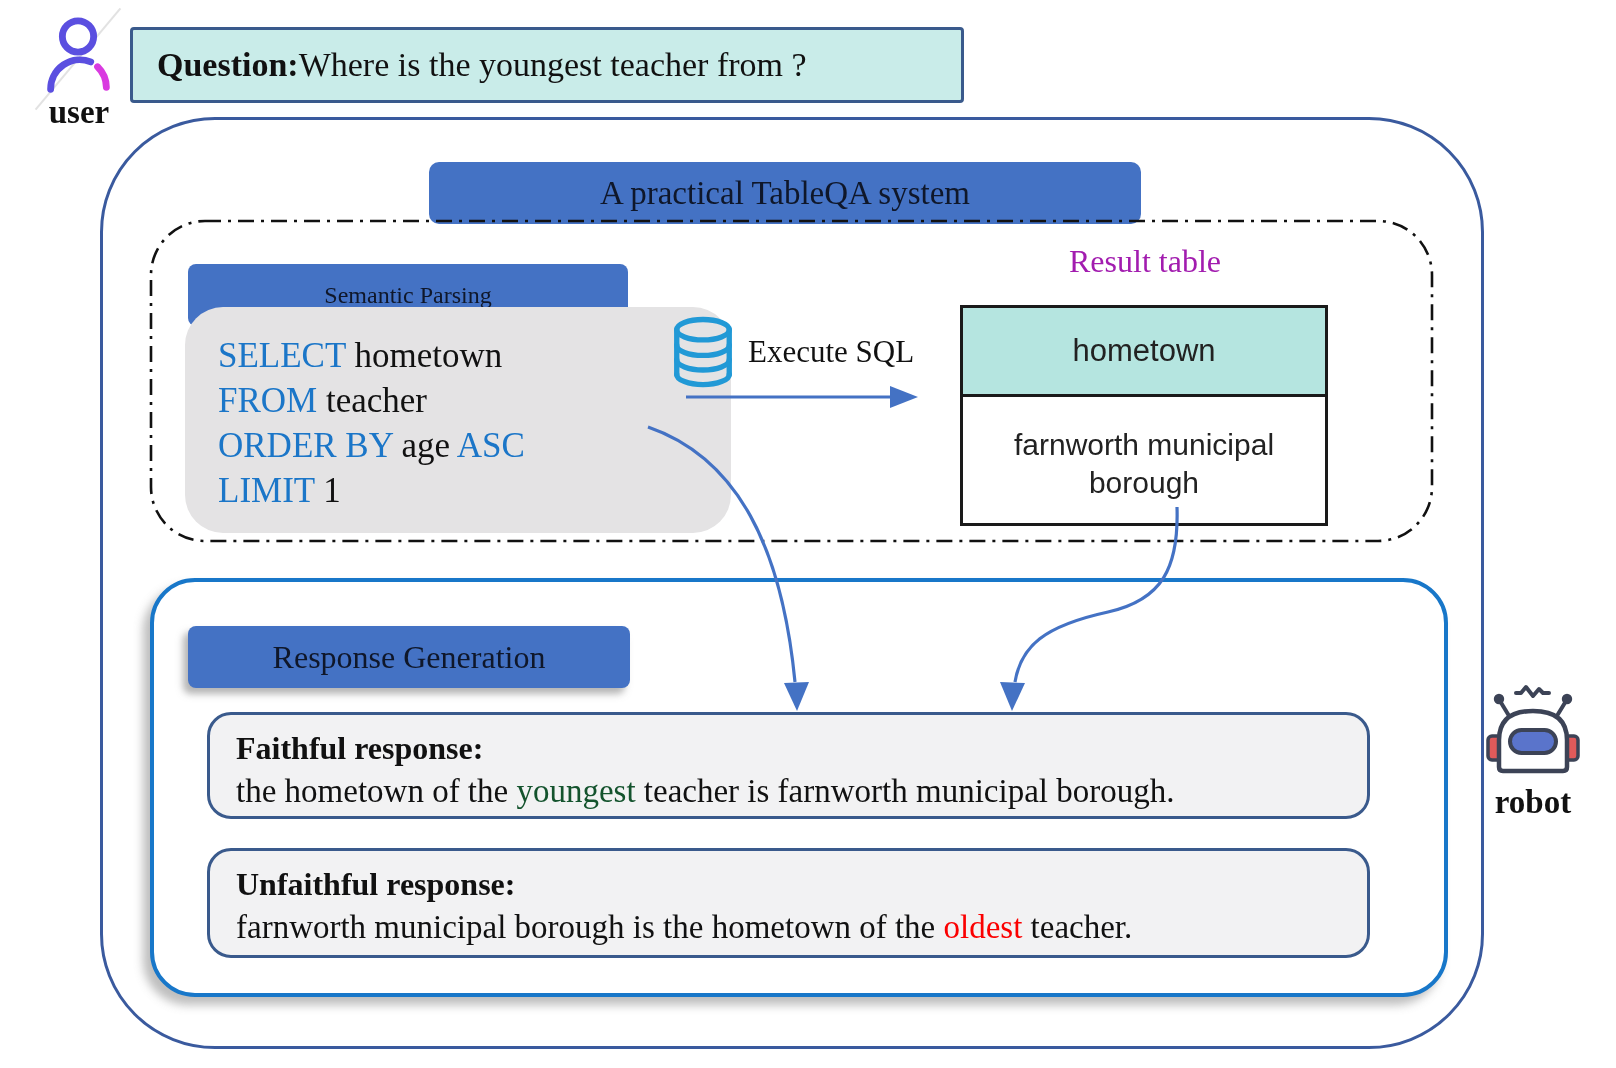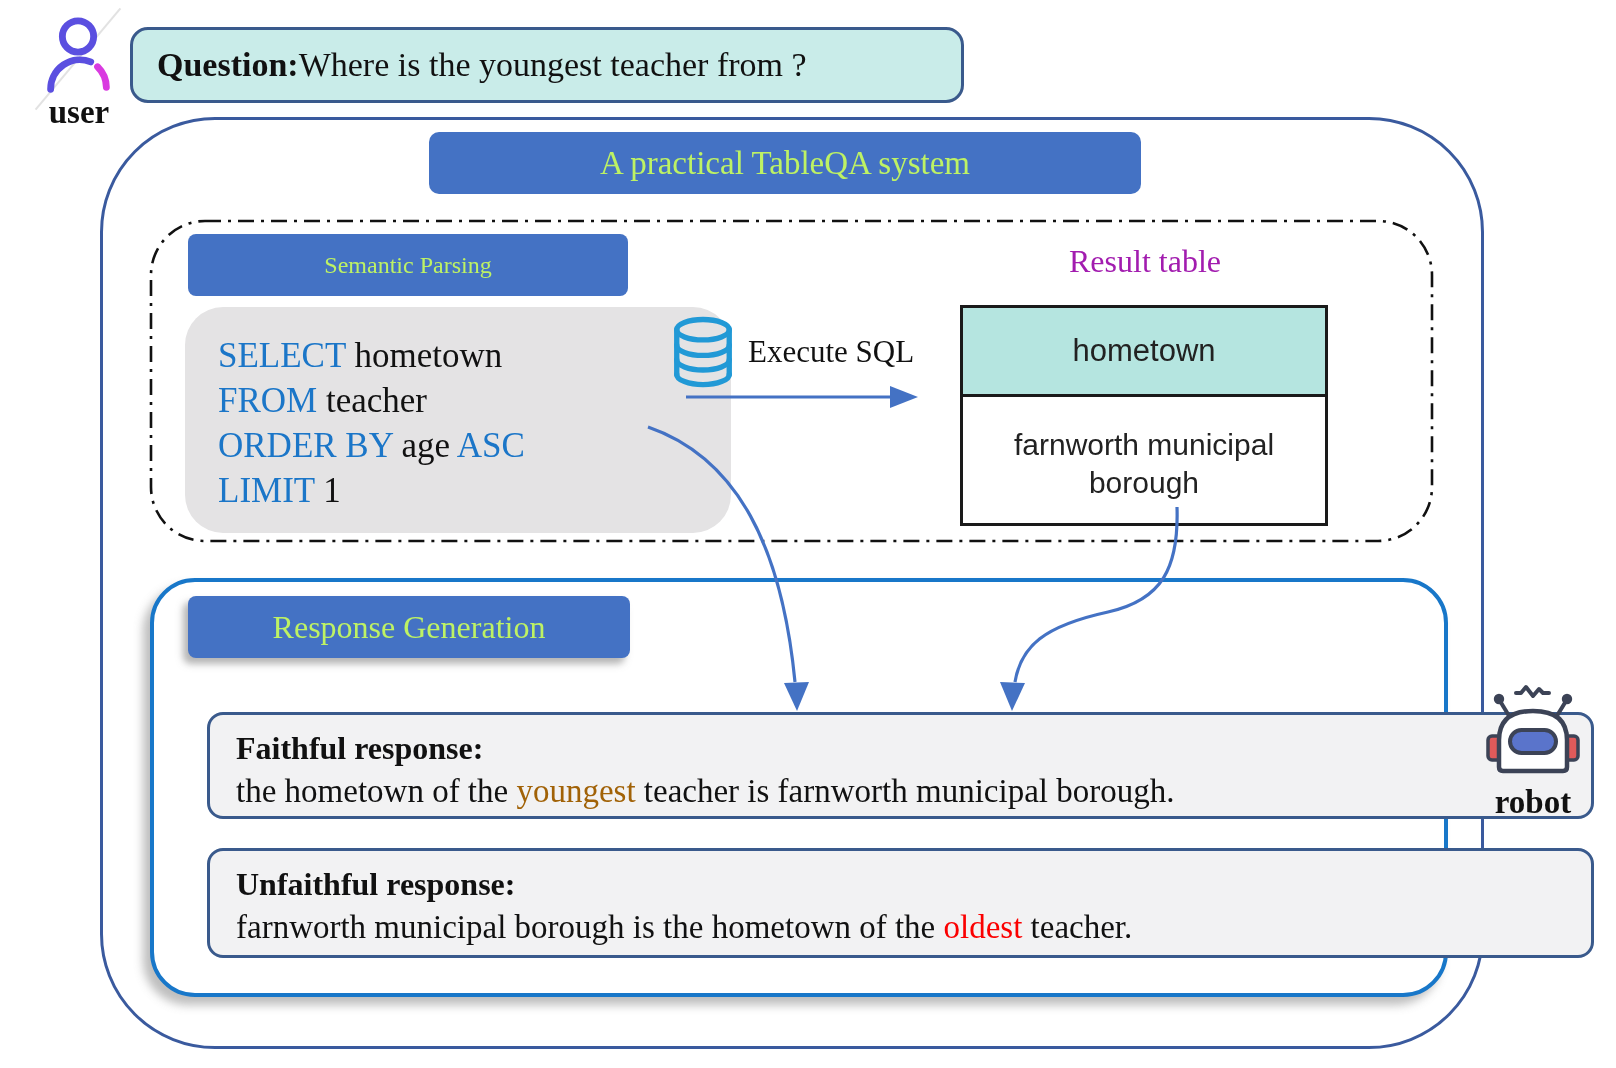--- a/index.html
+++ b/index.html
@@ -1,31 +1,31 @@
 <!DOCTYPE html>
 <html><head>
 <meta charset="utf-8">
 <style>
   html,body{margin:0;padding:0;background:#fff;}
   #canvas{position:relative;width:1616px;height:1068px;background:#fff;overflow:hidden;
           font-family:"Liberation Serif", serif;}
   .abs{position:absolute;}
-  .bluebox{background:#4472C4;color:#bef264;border-radius:10px;display:flex;
-           align-items:center;justify-content:center;text-align:center;}
+  .bluebox{background:#4472C4;color:#0f172a;border-radius:10px;display:flex;
+           align-items:center;justify-content:center;text-align:center;margin-top:30px;}
   .serif{font-family:"Liberation Serif", serif;}
   .sans{font-family:"Liberation Sans", sans-serif;}
   .t{white-space:pre-wrap;}
 
   
   #user-label,#robot-label{font-weight:bold;font-size:33px;color:#111;text-align:center;}
   #diag-line{width:132px;height:2px;background:#e2e2e2;transform:rotate(-50deg);}
 
   
   #question-box{left:130px;top:27px;width:804px;height:70px;background:#C9ECE9;
-                border:3px solid #3A5A8C;border-radius:18px;display:flex;align-items:center;
+                border:3px solid #3A5A8C;border-radius:4px;display:flex;align-items:center;
                 padding-left:24px;box-sizing:content-box;}
   #question-box .q-label{font-weight:bold;font-size:34px;color:#111;}
   #question-box .q-text{font-size:34px;color:#111;}
 
   
   #system-container{left:100px;top:117px;width:1378px;height:926px;
                     border:3px solid #3A5A9E;border-radius:115px;}
   #system-title{left:429px;top:132px;width:712px;height:62px;font-size:33px;}
 
   
@@ -43,27 +43,27 @@
   #result-table .hdr{height:86px;background:#B5E5E0;border-bottom:3px solid #1a1a1a;
        display:flex;align-items:center;justify-content:center;font-size:31px;color:#222;}
   #result-table .cell{height:95px;display:flex;align-items:center;justify-content:center;
        text-align:center;font-size:30px;line-height:1.25;color:#222;padding:12px 14px;margin-top:7px;}
 
   
   #response-container{left:150px;top:578px;width:1290px;height:411px;border:4px solid #1877C9;
        border-radius:45px;background:#fff;box-shadow:-7px 8px 10px rgba(110,110,110,0.45);}
   #response-title{left:188px;top:596px;width:442px;height:62px;font-size:32px;border-radius:8px;
        box-shadow:-5px 6px 7px rgba(110,110,110,0.5);}
-  .resp-box{left:207px;width:1387px;background:#F2F2F3;border:3px solid #3A5A8C;border-radius:16px;
+  .resp-box{left:207px;width:1163px;background:#F2F2F3;border:3px solid #3A5A8C;border-radius:24px;
        padding:12px 0 0 26px;box-sizing:border-box;}
   #faithful-box{top:712px;height:107px;}
   #unfaithful-box{top:848px;height:110px;}
   .resp-label{font-weight:bold;font-size:32px;color:#111;line-height:42px;}
   .resp-line{font-size:33px;color:#111;line-height:44px;}
-  .hl-green{color:#a16207;}
+  .hl-green{color:#14532d;}
   .hl-red{color:#FB0000;}
 
   svg{display:block;}
   #overlay{left:0;top:0;width:1616px;height:1068px;pointer-events:none;}
 </style>
 </head>
 <body>
 
 <div id="canvas">
 

